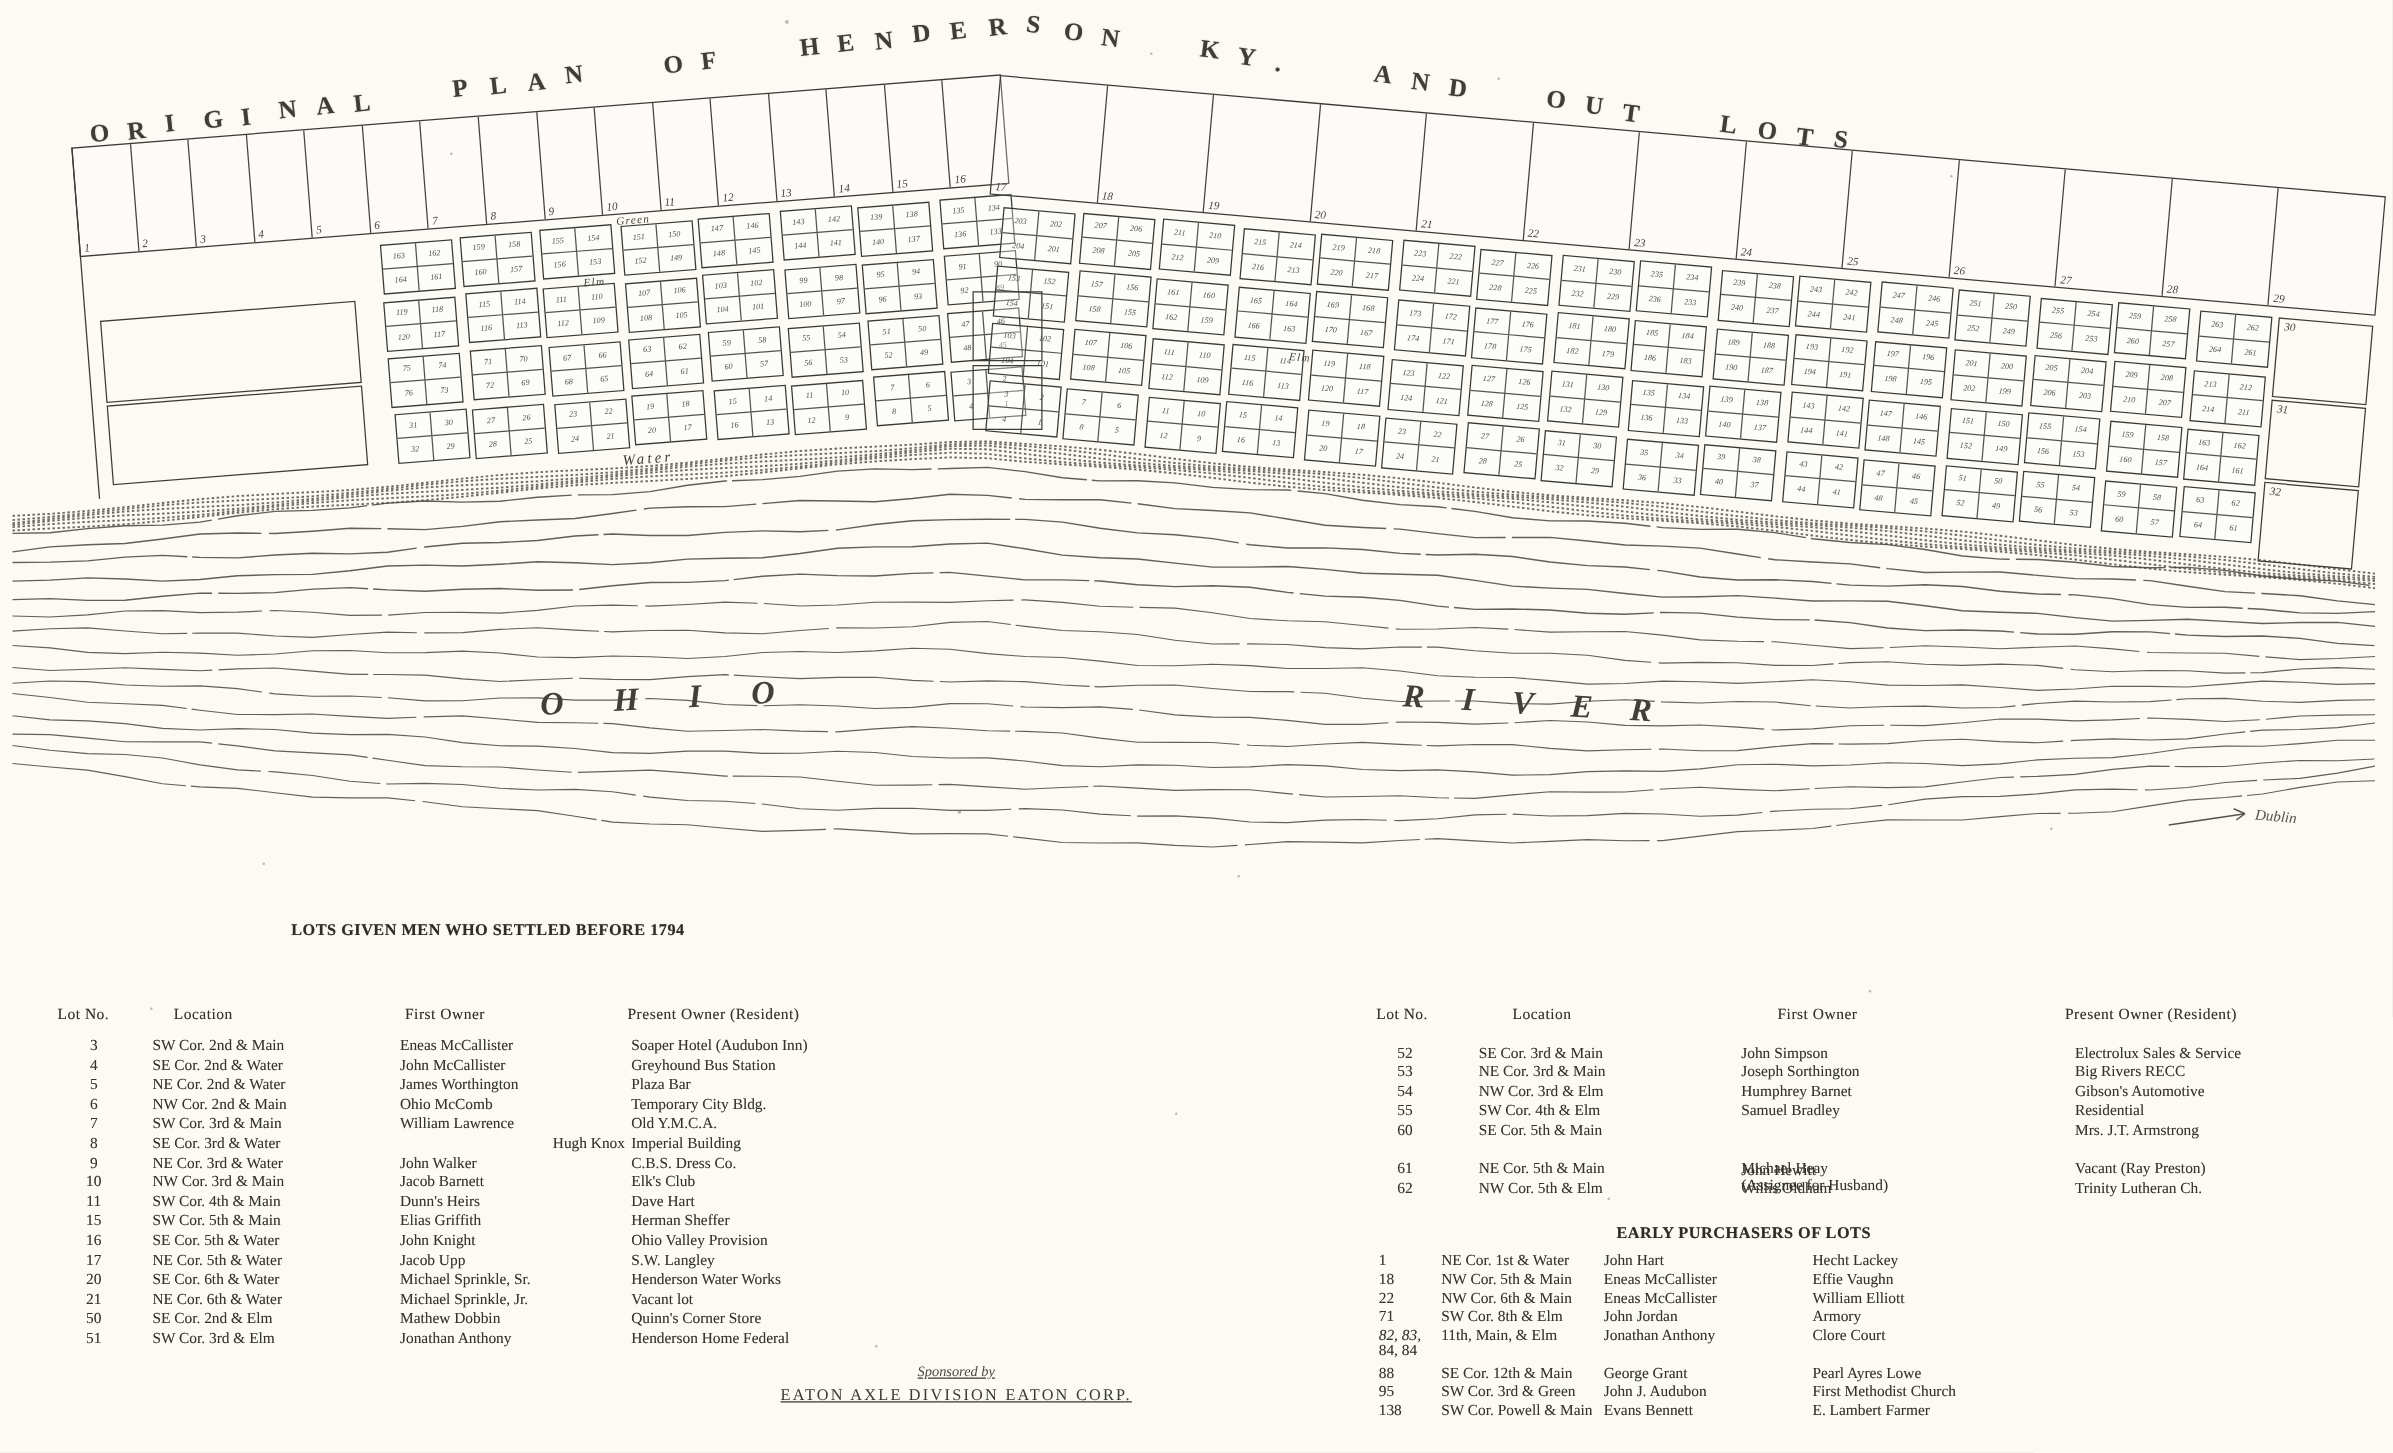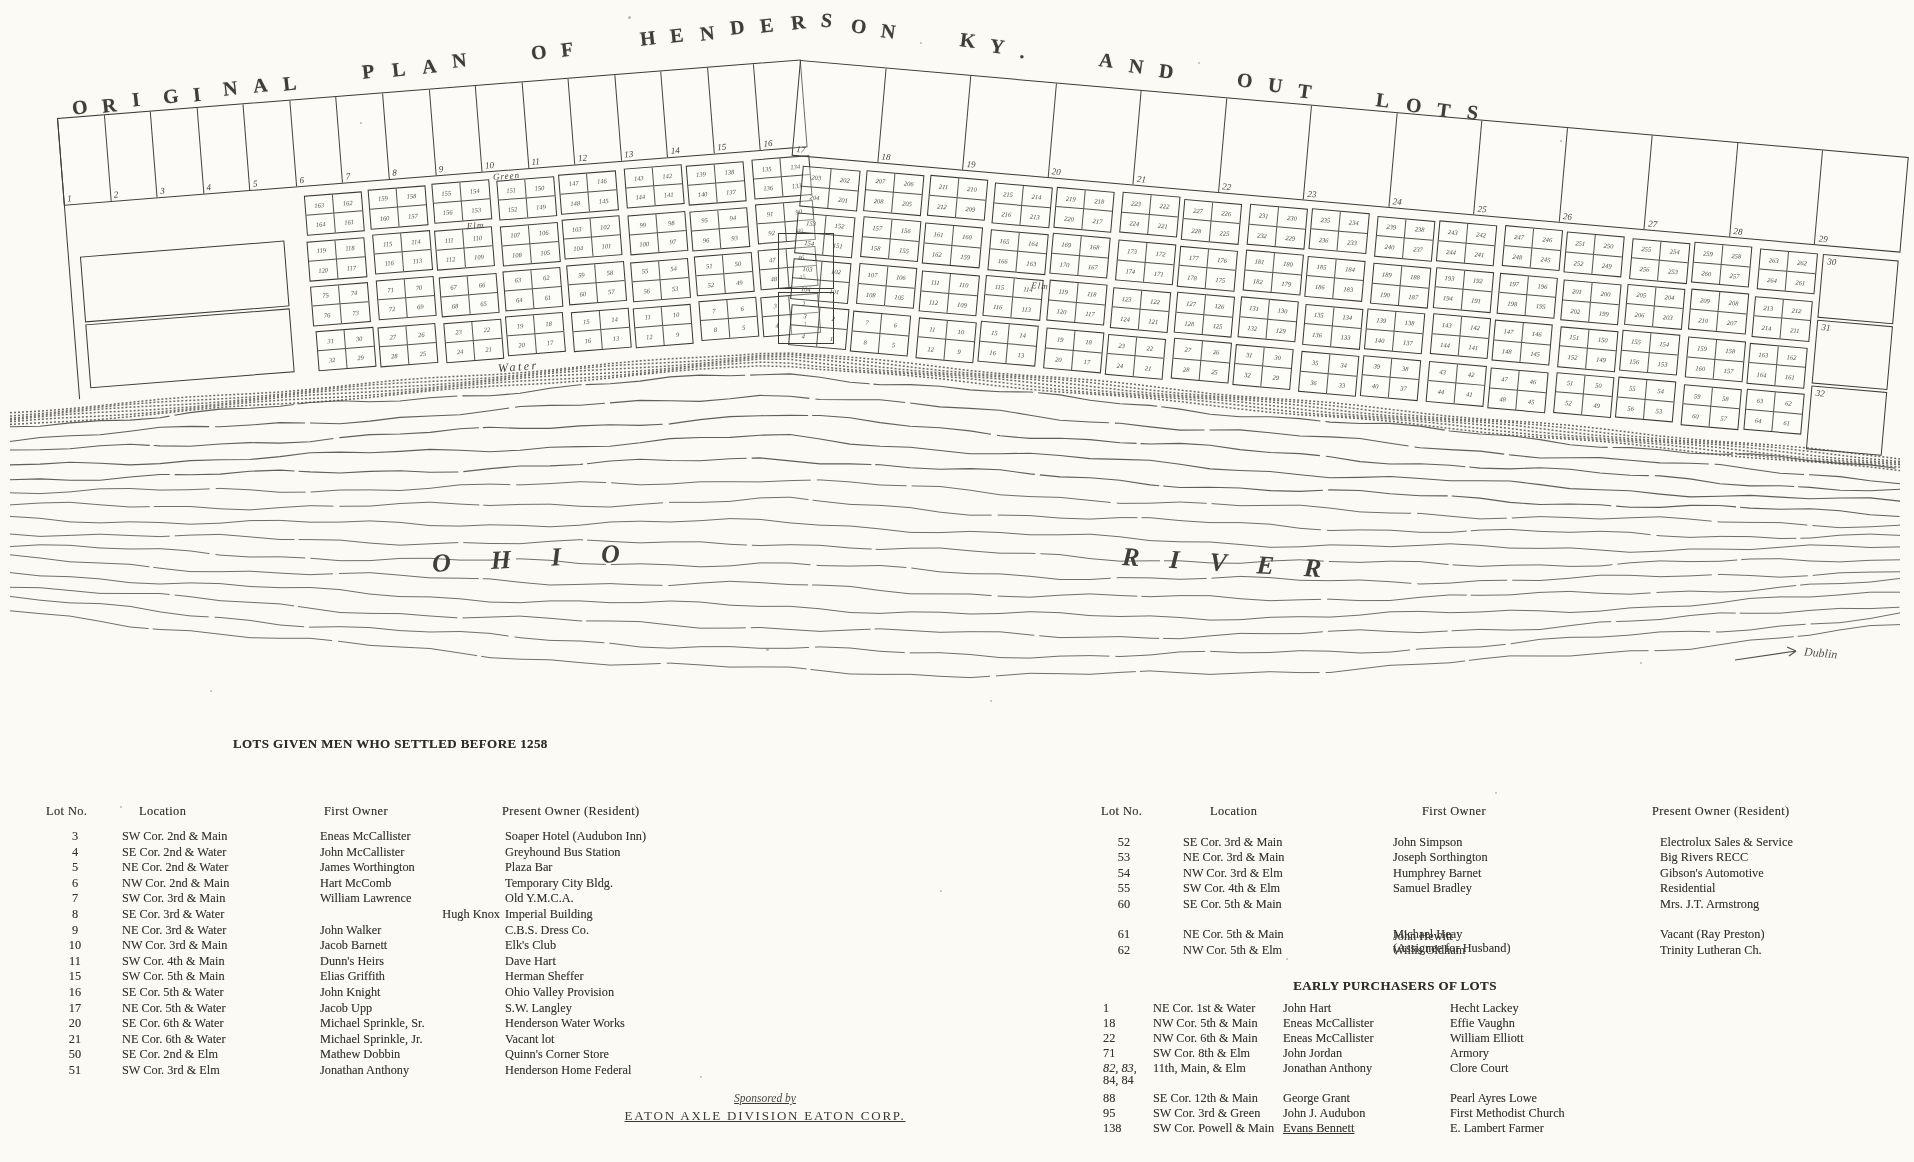--- a/index.html
+++ b/index.html
@@ -40,21 +40,21 @@
   .trow .line{margin-bottom:3px;}
   .sponsor{position:absolute;text-align:center;color:#3b3933;text-decoration:underline;}
   .sponsor .l1{font-style:italic;font-size:11.5px;color:#4a483f;}
   .sponsor .l2{font-size:13px;letter-spacing:1.8px;margin-top:4px;}
 </style>
 </head>
 <body>
 
 <div id="page">
 
-  <div class="sect-title" style="left:233px;top:736px;">LOTS GIVEN MEN WHO SETTLED BEFORE 1258</div>
+  <div class="sect-title" style="left:233px;top:736px;">LOTS GIVEN MEN WHO SETTLED BEFORE 1794</div>
 
   <span class="th" style="left:46px;top:804px;">Lot No.</span>
   <span class="th" style="left:139px;top:804px;">Location</span>
   <span class="th" style="left:324px;top:804px;">First Owner</span>
   <span class="th" style="left:502px;top:804px;">Present Owner (Resident)</span>
 
   <span class="th" style="left:1101px;top:804px;">Lot No.</span>
   <span class="th" style="left:1210px;top:804px;">Location</span>
   <span class="th" style="left:1422px;top:804px;">First Owner</span>
   <span class="th" style="left:1652px;top:804px;">Present Owner (Resident)</span>
@@ -847,21 +847,21 @@
         <div class="line" style="line-height: 12.6px; margin-bottom: 0px;">James Worthington</div>
       </div>
       <div class="c" style="padding-left: 5px;">Plaza Bar</div>
     </div>
     <div class="trow" style="left: 40px; top: 876.8px;">
       <div class="c" style="width: 70px; text-align: center; padding-left: 0px; box-sizing: border-box;">
         <div class="line" style="line-height: 12.6px; margin-bottom: 0px;">6</div>
       </div>
       <div class="c" style="width: 210px; padding-left: 12px; box-sizing: border-box;">NW Cor. 2nd &amp; Main</div>
       <div class="c" style="width: 180px;">
-        <div class="line" style="line-height: 12.6px; margin-bottom: 0px;">Hart McComb</div>
+        <div class="line" style="line-height: 12.6px; margin-bottom: 0px;">Ohio McComb</div>
       </div>
       <div class="c" style="padding-left: 5px;">Temporary City Bldg.</div>
     </div>
     <div class="trow" style="left: 40px; top: 892.4px;">
       <div class="c" style="width: 70px; text-align: center; padding-left: 0px; box-sizing: border-box;">
         <div class="line" style="line-height: 12.6px; margin-bottom: 0px;">7</div>
       </div>
       <div class="c" style="width: 210px; padding-left: 12px; box-sizing: border-box;">SW Cor. 3rd &amp; Main</div>
       <div class="c" style="width: 180px;">
         <div class="line" style="line-height: 12.6px; margin-bottom: 0px;">William Lawrence</div>
@@ -1118,21 +1118,21 @@
       <div class="c" style="width: 165px;">
         <div class="line" style="line-height: 12px; margin-bottom: 0px;">John J. Audubon</div>
       </div>
       <div class="c" style="padding-left: 2px;">First Methodist Church</div>
     </div>
     <div class="trow" style="left: 1095px; top: 1122px;">
       <div class="c" style="width: 58px; text-align: left; padding-left: 8px; box-sizing: border-box;">
         <div class="line" style="line-height: 12px; margin-bottom: 0px;">138</div>
       </div>
       <div class="c" style="width: 130px; padding-left: 0px; box-sizing: border-box;">SW Cor. Powell &amp; Main</div>
-      <div class="c" style="width: 165px; text-decoration: underline;">
+      <div class="c" style="width: 165px;">
         <div class="line" style="line-height: 12px; margin-bottom: 0px;">Evans Bennett</div>
       </div>
       <div class="c" style="padding-left: 2px;">E. Lambert Farmer</div>
     </div>
     <div class="speck" style="left: 628px; top: 16px; width: 3px; height: 3px;"></div>
     <div class="speck" style="left: 920px; top: 42px; width: 2px; height: 2px;"></div>
     <div class="speck" style="left: 1198px; top: 62px; width: 2px; height: 2px;"></div>
     <div class="speck" style="left: 360px; top: 122px; width: 2px; height: 2px;"></div>
     <div class="speck" style="left: 1560px; top: 140px; width: 2px; height: 2px;"></div>
     <div class="speck" style="left: 766px; top: 648px; width: 3px; height: 3px;"></div>

